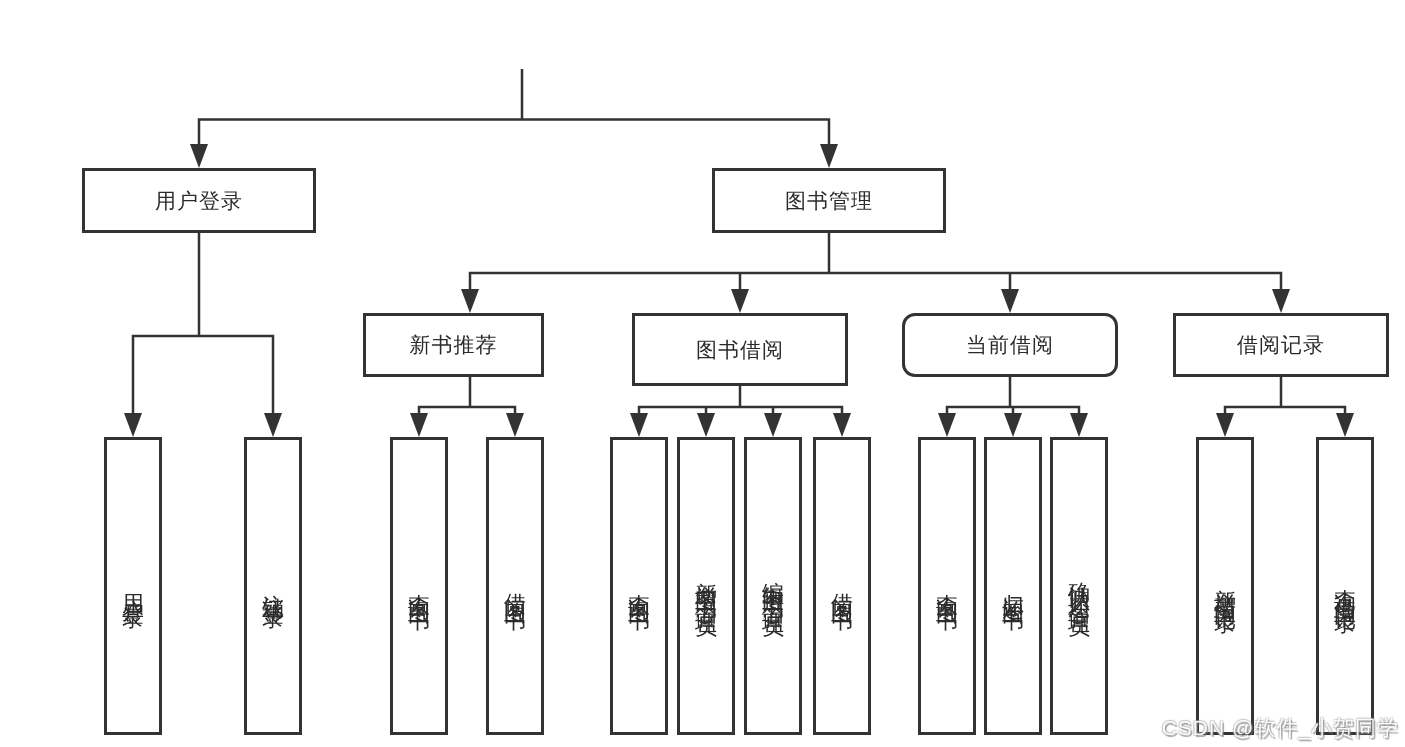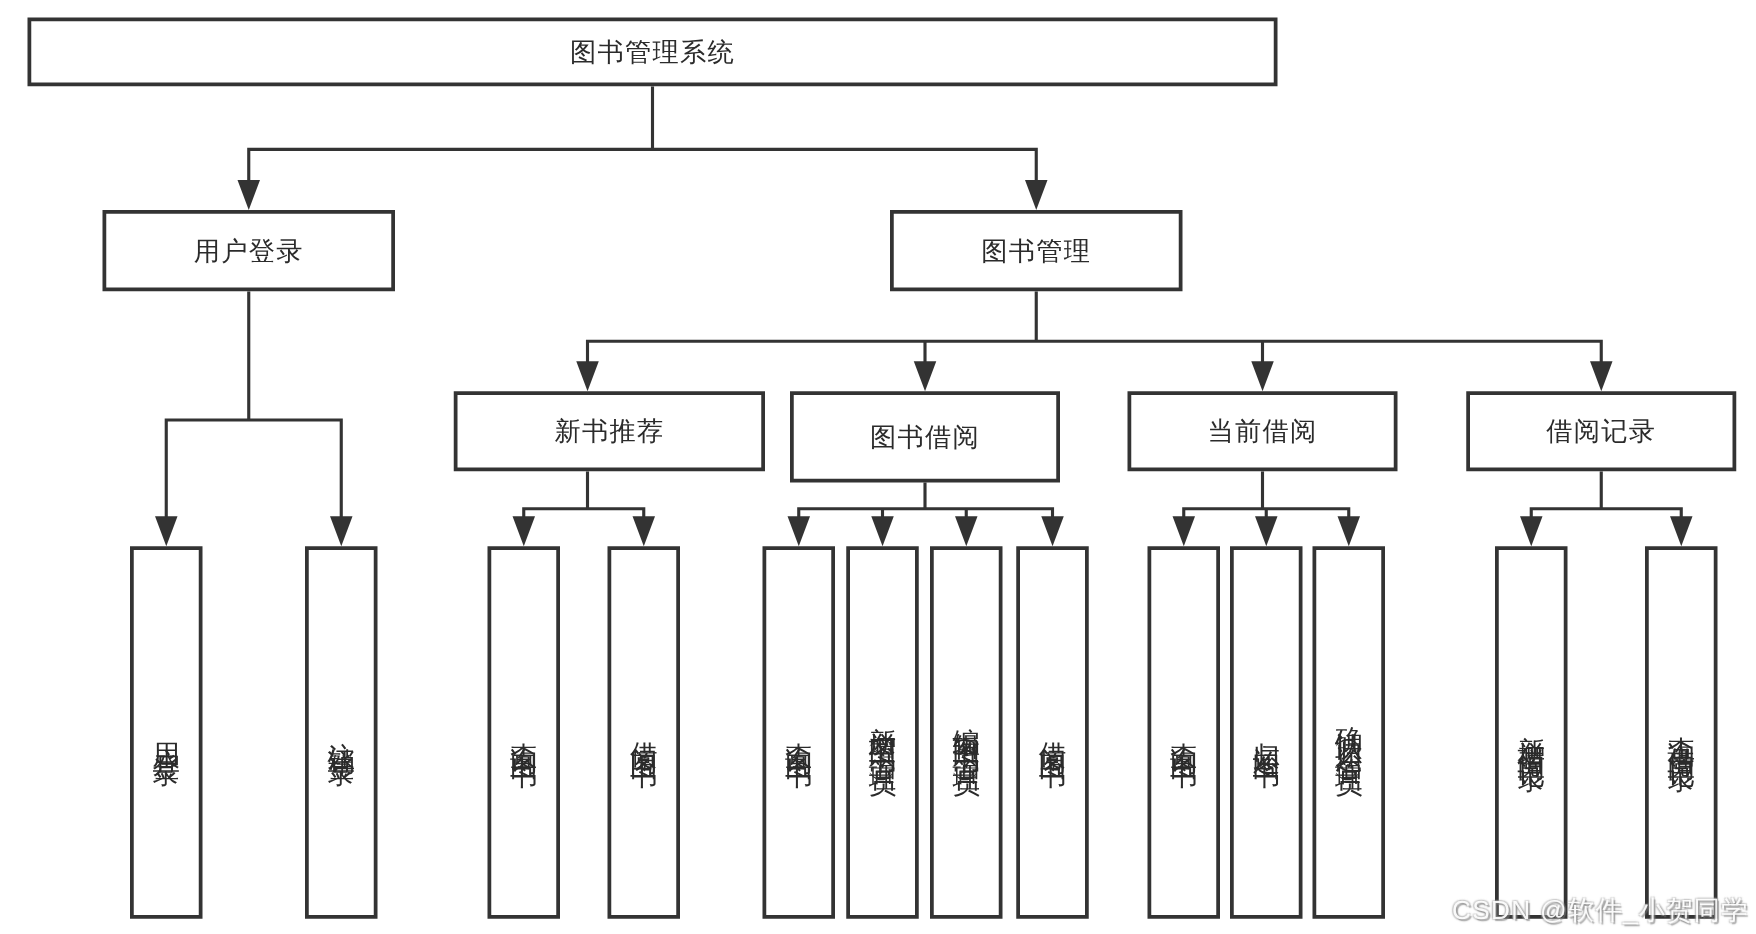--- a/index.html
+++ b/index.html
@@ -59,38 +59,35 @@
       <polygon points="773,437 764,413 782,413"></polygon>
       <polygon points="842,437 833,413 851,413"></polygon>
       <polygon points="947,437 938,413 956,413"></polygon>
       <polygon points="1013,437 1004,413 1022,413"></polygon>
       <polygon points="1079,437 1070,413 1088,413"></polygon>
       <polygon points="1225,437 1216,413 1234,413"></polygon>
       <polygon points="1345,437 1336,413 1354,413"></polygon>
     </g>
   </svg>
 
-  <div class="box" style="left:22px;top:14px;width:1000px;height:55px;">
-    <span class="h-label">图书管理系统</span>
-  </div>
 
   <div class="box" style="left:82px;top:168px;width:234px;height:65px;">
     <span class="h-label">用户登录</span>
   </div>
   <div class="box" style="left:712px;top:168px;width:234px;height:65px;text-align:right;">
     <span class="h-label">图书管理</span>
   </div>
 
-  <div class="box" style="left:363px;top:313px;width:249px;height:64px;">
+  <div class="box" style="left:363px;top:313px;width:181px;height:64px;">
     <span class="h-label">新书推荐</span>
   </div>
   <div class="box" style="left:632px;top:313px;width:216px;height:73px;">
     <span class="h-label">图书借阅</span>
   </div>
-  <div class="box" style="left:902px;top:313px;width:216px;height:64px;">
+  <div class="box" style="left:902px;top:313px;width:216px;height:64px;border-radius:13px;">
     <span class="h-label">当前借阅</span>
   </div>
   <div class="box" style="left:1173px;top:313px;width:216px;height:64px;">
     <span class="h-label">借阅记录</span>
   </div>
 
   <div class="box v-box" style="left:104px;">
     <span class="v-text">用户登录</span>
   </div>
   <div class="box v-box" style="left:244px;">

